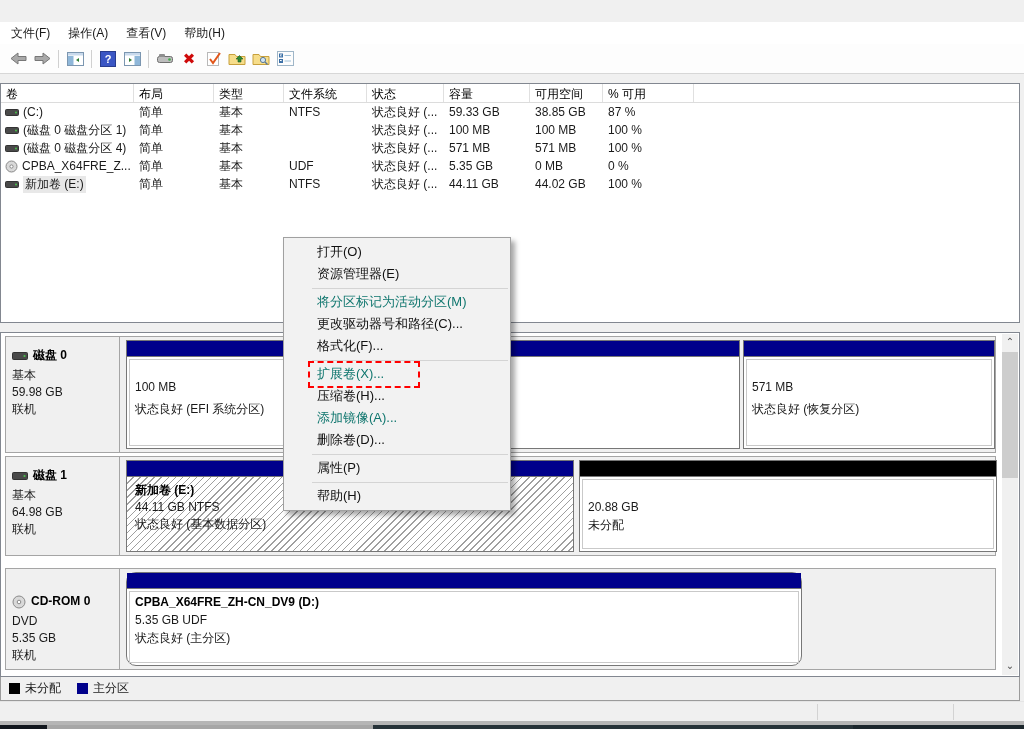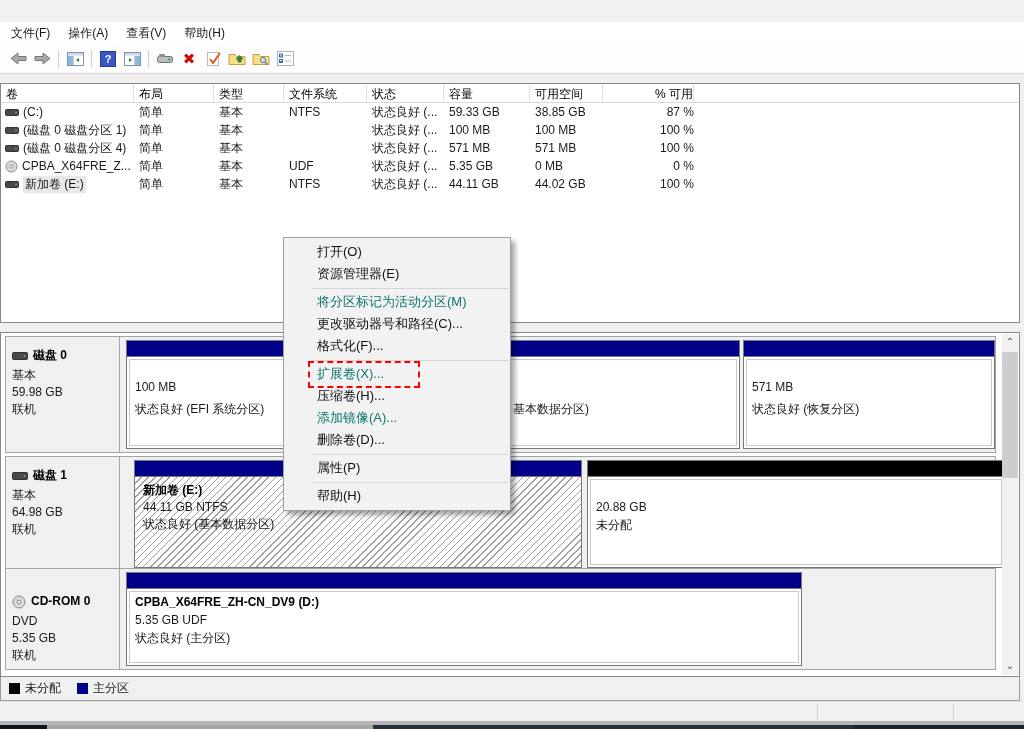--- a/index.html
+++ b/index.html
@@ -27,21 +27,21 @@
   .tbtn { width:24px; height:24px; display:flex; align-items:center; justify-content:center; }
   .tsep { width:1px; height:18px; background:#d0d0d0; margin:0 4px; }
   .redx { color:#cf0a0a; font-weight:bold; font-size:15px; }
   
   .listpane { position:absolute; left:0; top:83px; width:1020px; height:240px; background:#fff; border:1px solid #828790; }
   .lhdr { display:flex; height:19px; border-bottom:1px solid #dcdcdc; }
   .hcell { border-right:1px solid #e0e0e0; padding:2px 0 0 5px; color:#000; overflow:hidden; white-space:nowrap; }
   .hfill { flex:1; border-right:none; }
   .lrow { display:flex; height:18px; align-items:center; }
   .ccell { padding-left:5px; overflow:hidden; white-space:nowrap; }
-  .c0{width:133px;} .c1{width:80px;} .c2{width:70px;} .c3{width:83px;} .c4{width:77px;} .c5{width:86px;} .c6{width:73px;} .c7{width:91px;text-align:right;}
+  .c0{width:133px;} .c1{width:80px;} .c2{width:70px;} .c3{width:83px;} .c4{width:77px;} .c5{width:86px;} .c6{width:73px;} .c7{width:91px;}
   .volcell { display:flex; align-items:center; gap:4px; padding-left:4px; }
   .selname { background:#e8e8e8; padding:0 2px; }
   
   .diskpane { position:absolute; left:0; top:332px; width:1020px; height:345px; background:#fff; border:1px solid #828790; }
   .drow { position:absolute; left:4px; width:991px; border:1px solid #a5a5a5; background:#f0f0f0; display:flex; }
   .dlabel { width:114px; border-right:1px solid #a5a5a5; background:#f0f0f0; padding:10px 0 0 6px; line-height:17px; }
   .dlabel .dname { display:flex; align-items:center; gap:5px; font-weight:bold; color:#000; margin-bottom:3px; }
   .dgraph { position:relative; flex:1; background:#f0f0f0; }
   .part { position:absolute; top:3px; bottom:3px; border:1px solid #777; display:flex; flex-direction:column; background:#fff; }
   .pbar { height:16px; border-bottom:1px solid #777; }
@@ -279,35 +279,32 @@
       <div class="dgraph">
         <div class="part" style="left:6px; width:161px;">
           <div class="pbar" style="background:#00008b;"></div>
           <div class="pbody inner padtall">
             <div>100 MB</div>
             <div>状态良好 (EFI 系统分区)</div>
           </div>
         </div>
         <div class="part" style="left:169px; width:451px;">
           <div class="pbar" style="background:#00008b;"></div>
-          <div class="pbody inner">
-            <div class="cfrag">基本数据分区)</div>
-          </div>
         </div>
         <div class="part" style="left:623px; width:252px;">
           <div class="pbar" style="background:#00008b;"></div>
           <div class="pbody inner padtall">
             <div>571 MB</div>
             <div>状态良好 (恢复分区)</div>
           </div>
         </div>
       </div>
     </div>
 
-    <div class="drow" style="top:123px; height:116px;gap:8px;">
+    <div class="drow" style="top:123px; height:100px;">
       <div class="dlabel">
         <div class="dname">
             <svg width="16" height="10" viewBox="0 0 16 10">
               <rect x="0.5" y="1.5" width="15" height="7" rx="1" fill="#4a4a4a" stroke="#333"></rect>
               <circle cx="12.5" cy="5" r="1.1" fill="#49c24a"></circle>
             </svg>
             <span>磁盘 1</span>
           </div>
         <div>基本</div>
         <div>64.98 GB</div>
@@ -339,21 +336,21 @@
               <circle cx="7" cy="7" r="6" fill="#d9d9d9" stroke="#8a8a8a"></circle>
               <circle cx="7" cy="7" r="1.8" fill="#fff" stroke="#8a8a8a"></circle>
             </svg>
             <span>CD-ROM 0</span>
           </div>
         <div>DVD</div>
         <div>5.35 GB</div>
         <div>联机</div>
       </div>
       <div class="dgraph">
-        <div class="part" style="left:6px; width:676px;">
+        <div class="part" style="left:6px; width:676px;border-radius:10px;">
           <div class="pbar" style="background:#00008b;"></div>
           <div class="pbody inner" style="padding-top:4px; line-height:18px;">
             <div class="pt-title">CPBA_X64FRE_ZH-CN_DV9  (D:)</div>
             <div>5.35 GB UDF</div>
             <div>状态良好 (主分区)</div>
           </div>
         </div>
       </div>
     </div>
 

